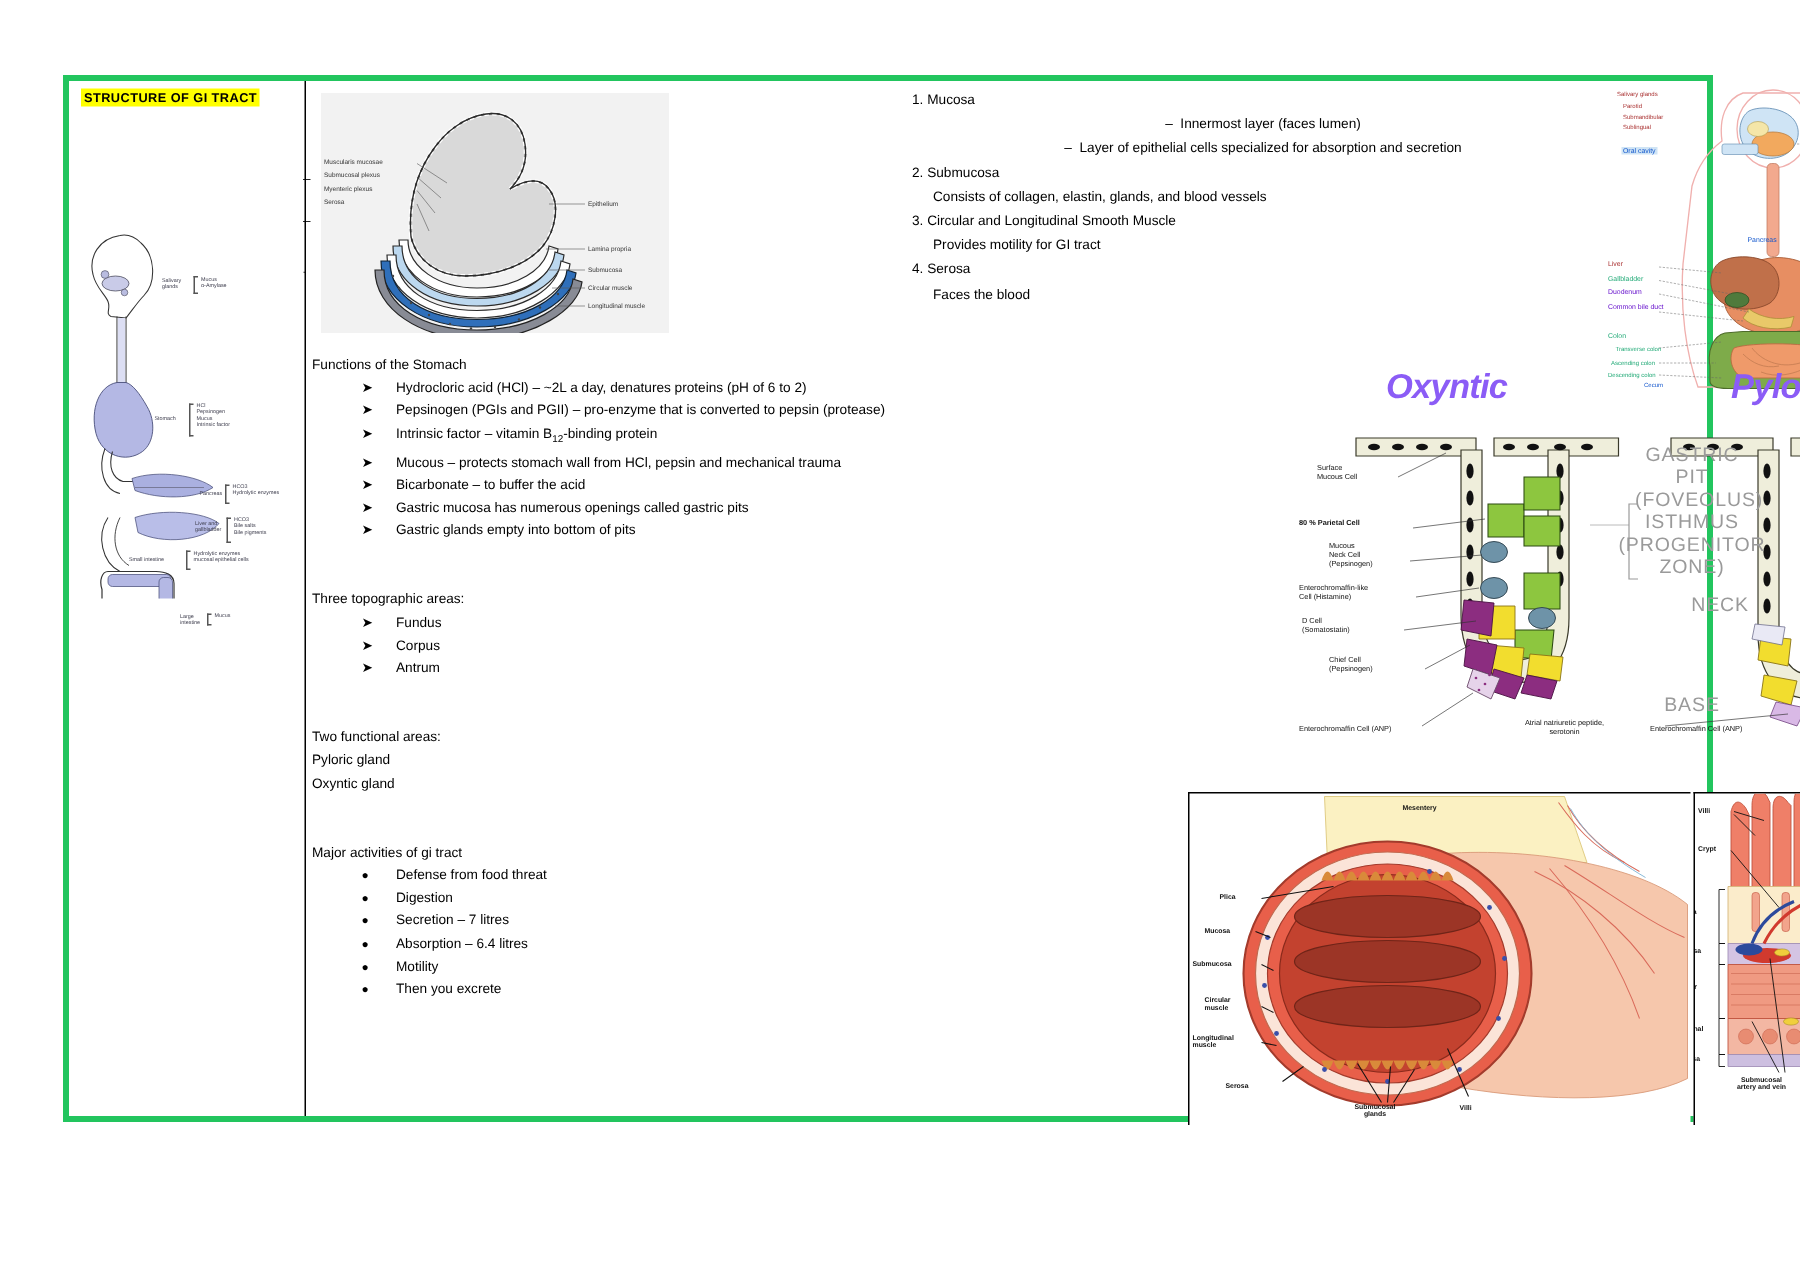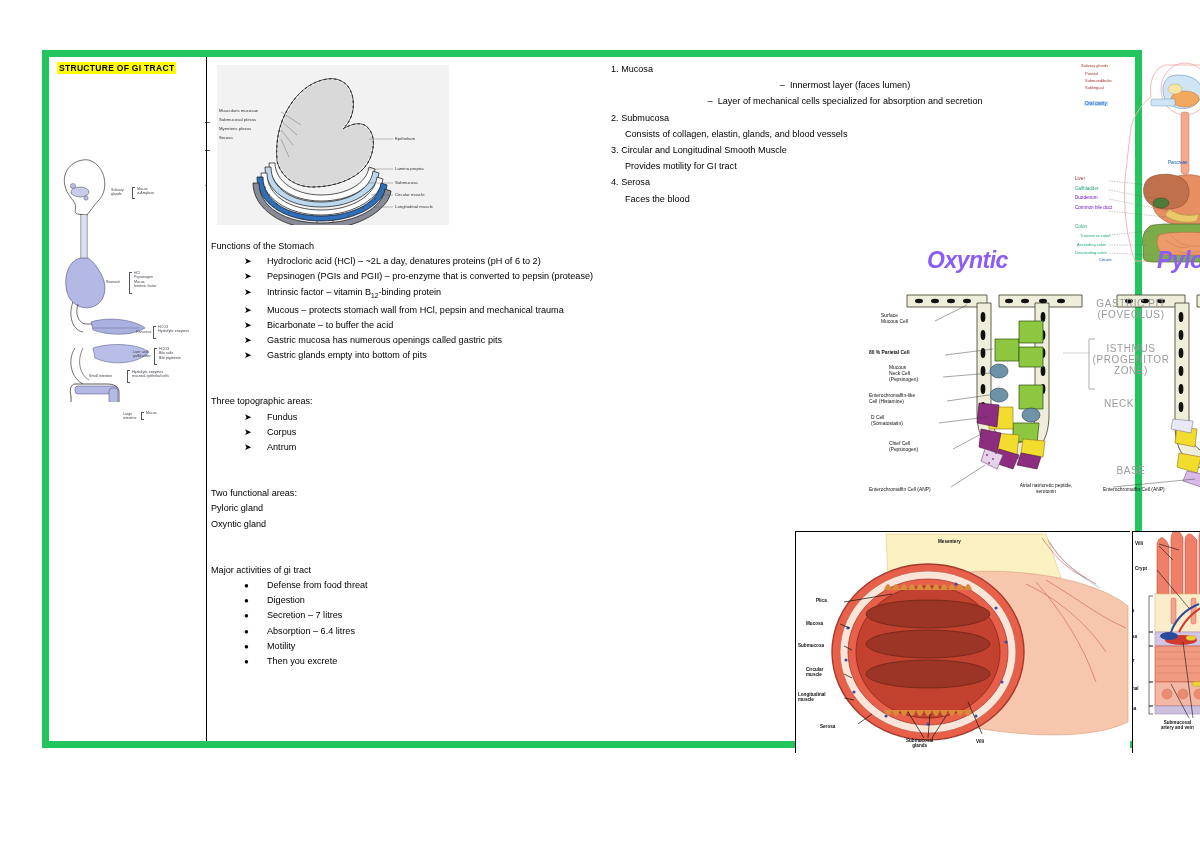--- a/index.html
+++ b/index.html
@@ -8,21 +8,21 @@
     background: #ffffff;
     width: 1200px; height: 848px;
     font-family: "Liberation Sans", sans-serif;
     color: #000;
     overflow: hidden;
   }
   #page {
     position: absolute;
     left: 42px; top: 50px;
     width: 1100px; height: 698px;
-    border: 7px solid #22c55e;
+    border: 4px solid #22c55e;
     background: #fff;
   }
   
   #left-col {
     position: absolute; left: 0; top: 0;
     width: 158px; height: 100%;
     border-right: 1.5px solid #000;
   }
   #title-badge {
     position: absolute; left: 8px; top: 5px;
@@ -115,21 +115,21 @@
   .fig-txt { position: absolute; font-size: 4.6px; color:#111; line-height:1.15; white-space: pre-line; }
   .fig-txt.sm { font-size: 4.0px; }
   .big-word {
     position: absolute;
     font-family: "Liberation Sans", sans-serif;
     font-weight: bold; font-style: italic;
     color: #8b5cf6; font-size: 23px;
     letter-spacing: -0.5px;
   }
   .zone-txt {
-    position: absolute; color: #9a9a9a; font-size: 10px;
+    position: absolute; color: #9a9a9a; font-size: 13px;
     letter-spacing: 0.6px; white-space: pre-line; text-align: center;
   }
   .gl-label { position: absolute; font-size: 4.9px; color: #111; line-height: 1.2; white-space: pre-line; }
 </style>
 </head>
 <body>
 
 <div id="page">
 
   <div id="left-col">
@@ -276,21 +276,21 @@
     <div class="dash-mark" style="left:-2px;top:60px;">–</div>
     <div class="dash-mark" style="left:-2px;top:88px;">–</div>
     <div class="dash-mark" style="left:-2px;top:124px; font-size:7px;">-</div>
 
     <div id="numlist">
       <div class="n-item">
         <span>1.</span>
         <span>Mucosa</span>
       </div>
       <div class="n-sub">–&nbsp;&nbsp;<span>Innermost layer (faces lumen)</span></div>
-      <div class="n-sub">–&nbsp;&nbsp;<span>Layer of mechanical cells specialized for absorption and secretion</span></div>
+      <div class="n-sub">–&nbsp;&nbsp;<span>Layer of epithelial cells specialized for absorption and secretion</span></div>
 
       <div class="n-item">
         <span>2.</span>
         <span>Submucosa</span>
       </div>
       <div class="n-plain">Consists of collagen, elastin, glands, and blood vessels</div>
 
       <div class="n-item">
         <span>3.</span>
         <span>Circular and Longitudinal Smooth Muscle</span>
@@ -593,21 +593,21 @@
           <path d="M228 96 L222 96 L222 146 L228 146" stroke="#9a9a9a" stroke-width="0.8"></path>
           <line x1="196" y1="110" x2="222" y2="110" stroke="#9a9a9a"></line>
         </g>
       </svg>
       <div class="big-word" style="left:60px;top:4px;">Oxyntic</div>
       <div class="big-word" style="left:290px;top:4px;">Pyloric</div>
       <div class="zone-txt" style="left:226px;top:55px;width:76px;">GASTRIC PIT
 (FOVEOLUS)</div>
       <div class="zone-txt" style="left:212px;top:100px;width:104px;">ISTHMUS
 (PROGENITOR ZONE)</div>
-      <div class="zone-txt" style="left:214px;top:155px;width:76px;">NECK</div>
+      <div class="zone-txt" style="left:226px;top:155px;width:76px;text-align:right;">NECK</div>
       <div class="zone-txt" style="left:226px;top:222px;width:76px;">BASE</div>
 
       <div class="gl-label" style="left:14px;top:70px;">Surface
 Mucous Cell</div>
       <div class="gl-label" style="left:2px;top:107px;font-weight:bold;">80 % Parietal Cell</div>
       <div class="gl-label" style="left:22px;top:122px;">Mucous
 Neck Cell
 (Pepsinogen)</div>
       <div class="gl-label" style="left:2px;top:150px;">Enterochromaffin-like
 Cell (Histamine)</div>

